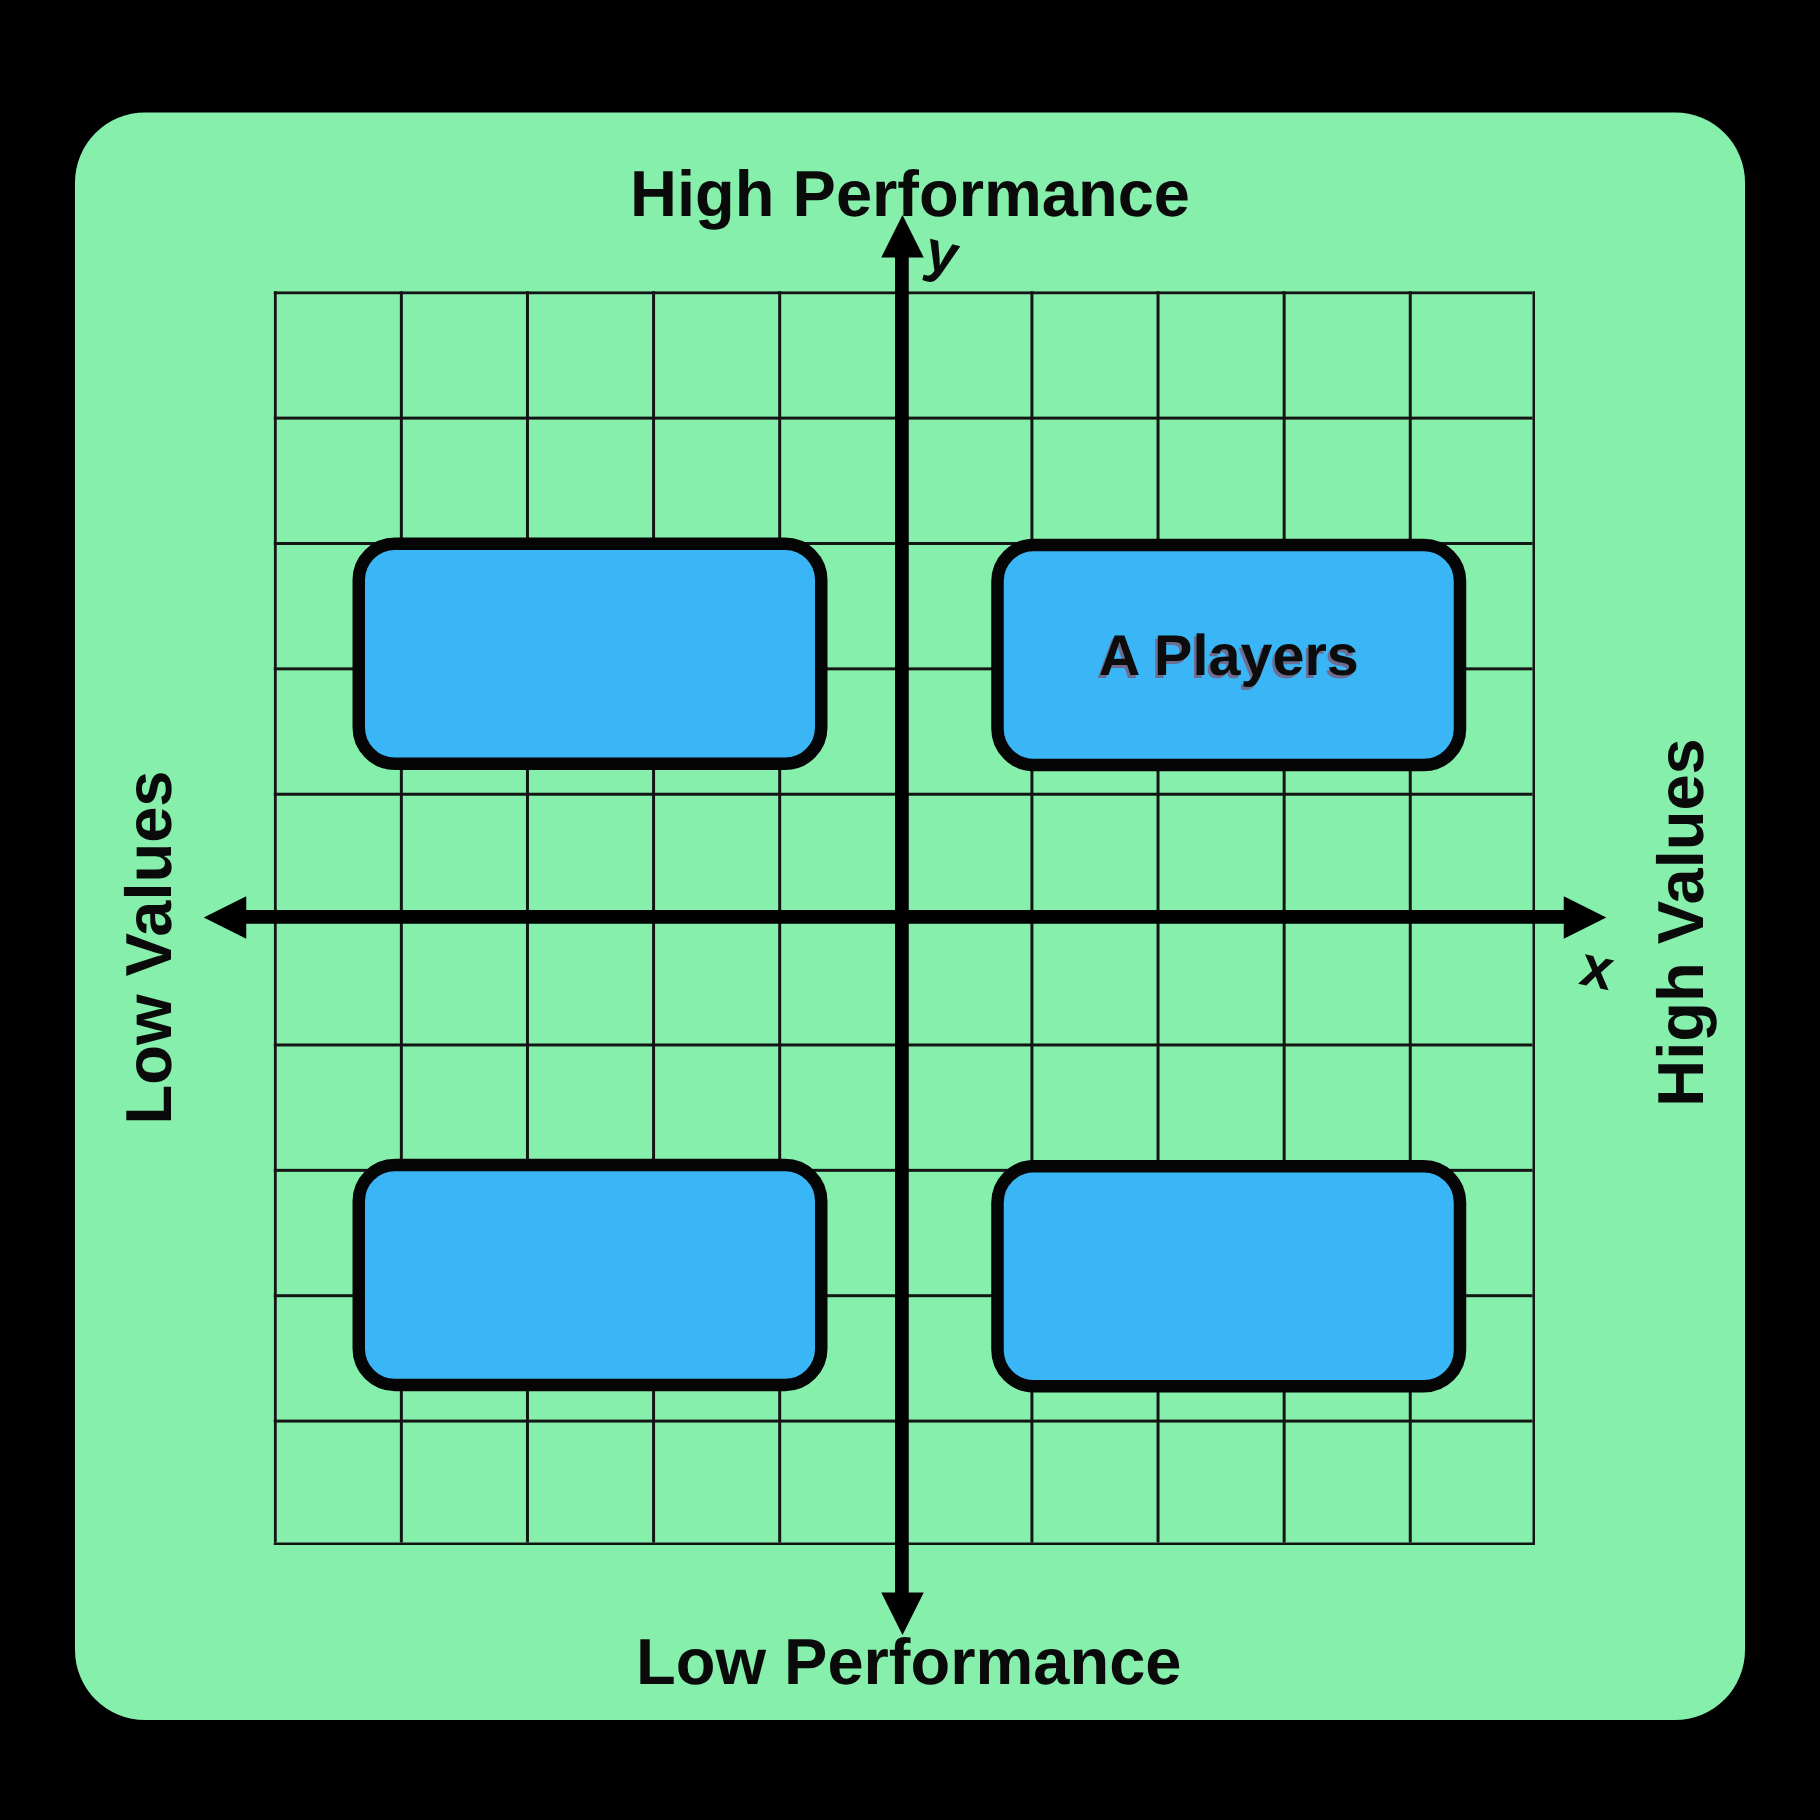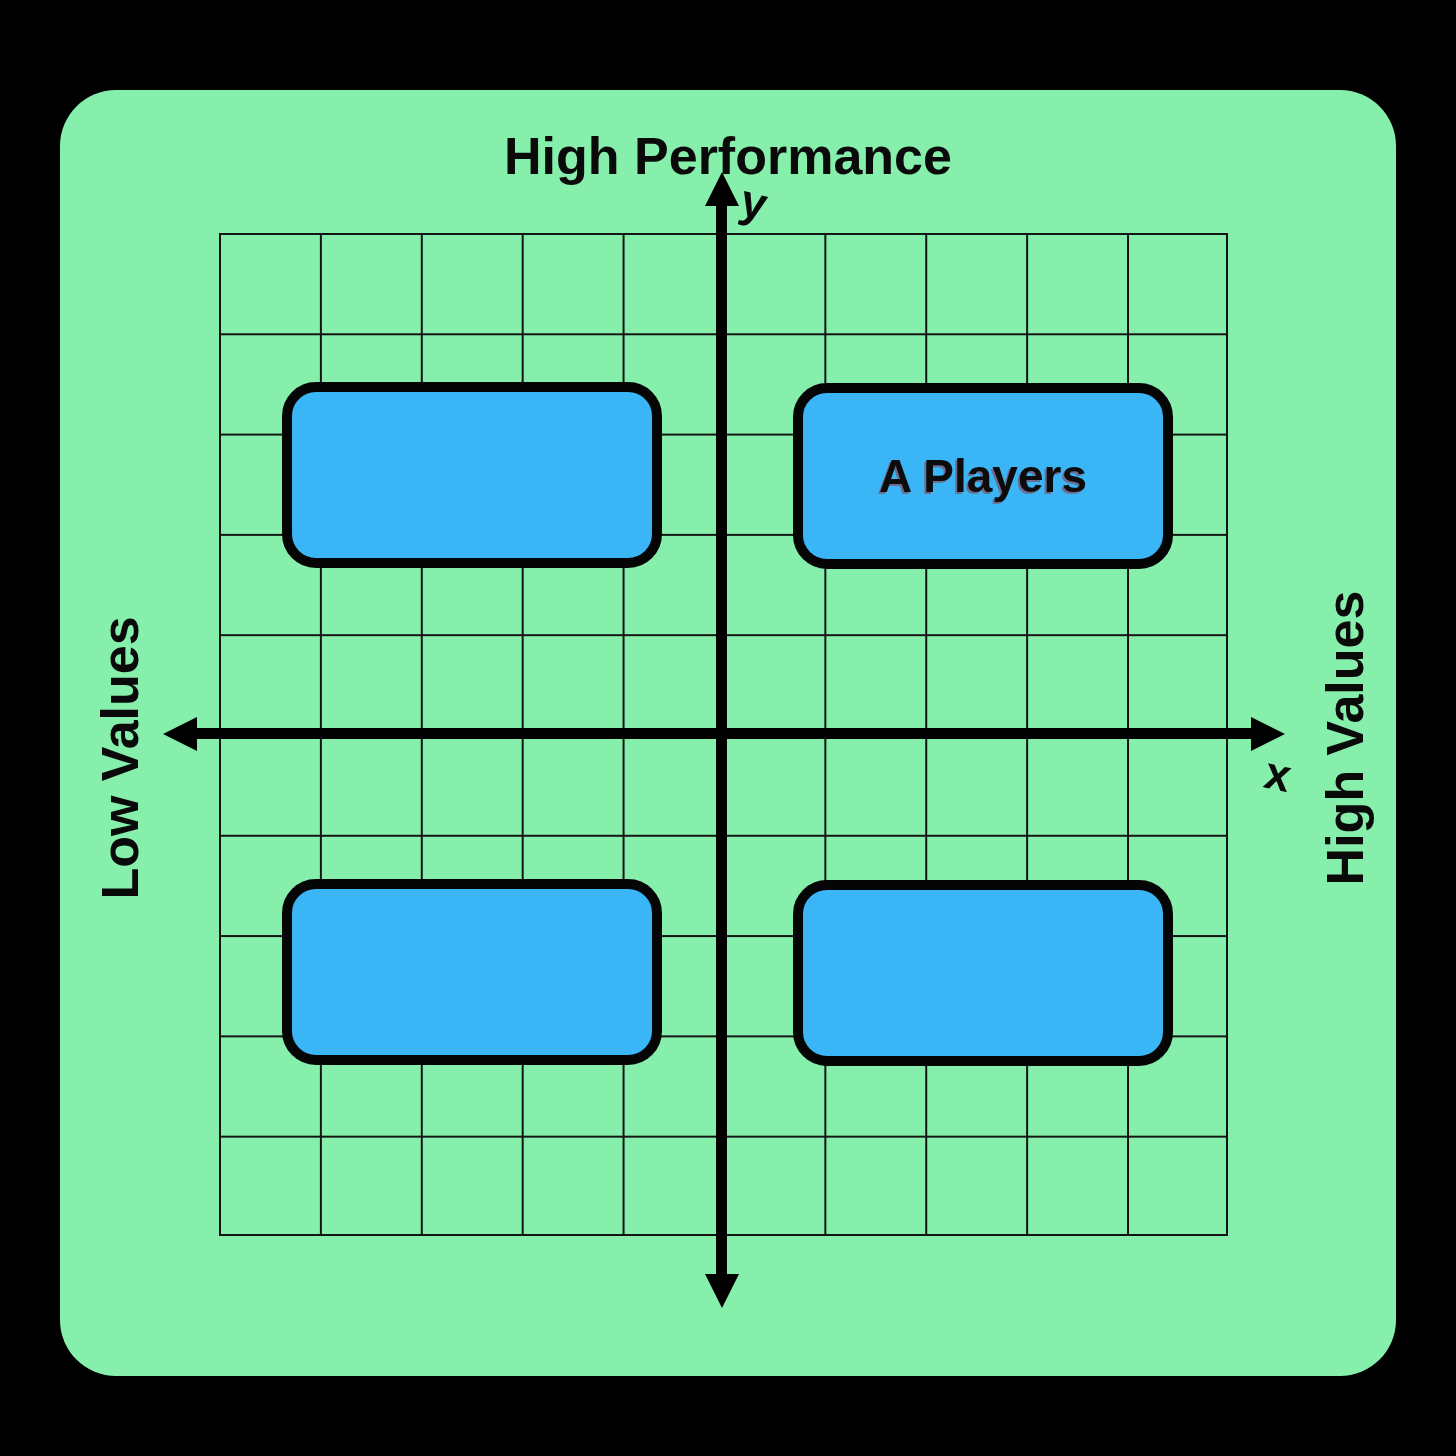--- a/index.html
+++ b/index.html
@@ -39,21 +39,21 @@
   .lbl-bottom{left:667px;top:1240px;font-size:52px;}
   .lbl-left  {left:60px;top:668px;font-size:52px;transform:translate(-50%,-50%) rotate(-90deg);}
   .lbl-right {left:1285px;top:648px;font-size:52px;transform:translate(-50%,-50%) rotate(-90deg);}
   .sym{position:absolute;color:#0a0a0a;font-weight:700;font-size:46px;transform:translate(-50%,-50%) rotate(14deg);}
   .sym-y{left:694px;top:112px;}
   .sym-x{left:1218px;top:684px;transform:translate(-50%,-50%) rotate(12deg);}
   
   .qbox{
     position:absolute;width:380px;height:186px;box-sizing:border-box;
     background:#3ab6f7;border:10px solid #050505;border-radius:34px;
-    display:flex;align-items:center;justify-content:center;
+    display:flex;align-items:center;justify-content:center;margin-top:48px;
   }
   .qbox .qlabel{
     color:#0c0c0c;font-weight:700;font-size:46px;
     text-shadow:-2px 2px 0 rgba(175,20,20,0.45);
     white-space:nowrap;
   }
   .qbox-tl{left:222px;top:292px;}
   .qbox-tr{left:733px;top:293px;}
   .qbox-bl{left:222px;top:789px;}
   .qbox-br{left:733px;top:790px;}
@@ -67,20 +67,21 @@
     <div class="grid"></div>
 
     <div class="axis axis-v"></div>
     <div class="axis axis-h"></div>
     <div class="arrow arrow-up"></div>
     <div class="arrow arrow-down"></div>
     <div class="arrow arrow-left"></div>
     <div class="arrow arrow-right"></div>
 
     <div class="lbl lbl-top">High Performance</div>
+    <div class="lbl lbl-bottom">Low Performance</div>
     <div class="lbl lbl-left">Low Values</div>
     <div class="lbl lbl-right">High Values</div>
 
     <div class="sym sym-y">y</div>
     <div class="sym sym-x">x</div>
 
     <div class="qbox qbox-tl">
       <span class="qlabel"></span>
     </div>
     <div class="qbox qbox-tr">

